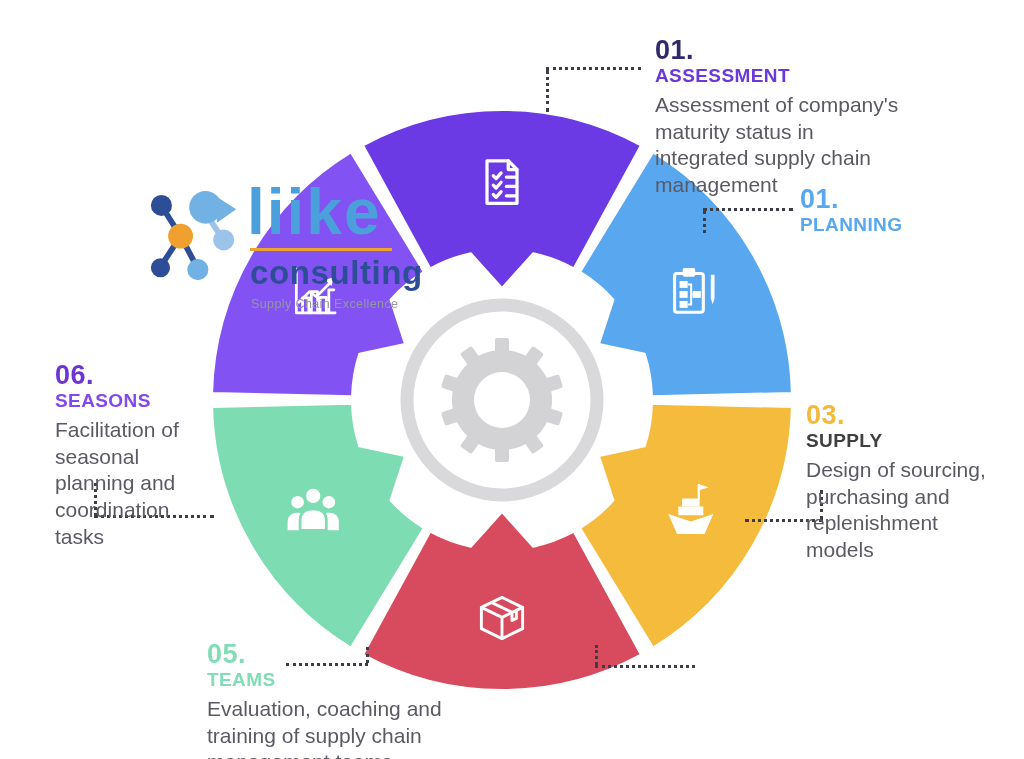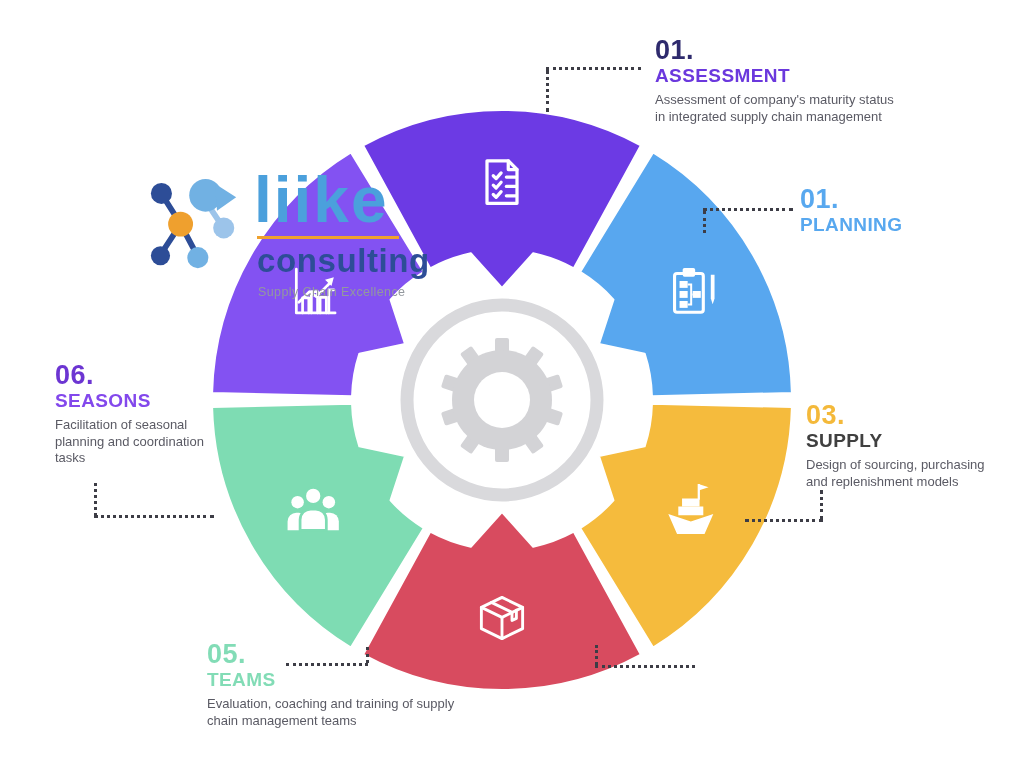--- a/index.html
+++ b/index.html
@@ -4,29 +4,29 @@
 <style>
   html,body{margin:0;padding:0;background:#fff;}
   body{width:1024px;height:759px;overflow:hidden;font-family:"Liberation Sans",sans-serif;}
   #canvas{position:relative;width:1024px;height:759px;background:#fff;}
   #wheel{position:absolute;left:0;top:0;width:1024px;height:759px;}
 
   
   .label{position:absolute;}
   .label .num{font-weight:800;font-size:27px;line-height:1.05;letter-spacing:.5px;}
   .label .ttl{font-weight:800;font-size:19px;line-height:1.2;letter-spacing:.4px;margin-top:1px;}
-  .label .desc{font-size:13px;line-height:1.27;color:#5a5a64;margin-top:4px;}
+  .label .desc{font-size:21px;line-height:1.27;color:#5a5a64;margin-top:4px;}
 
   
   .conn{position:absolute;}
   .conn.h{border-top:3.2px dotted #3d3d46;height:0;}
   .conn.v{border-left:3.2px dotted #3d3d46;width:0;}
 
   
-  .logo{position:absolute;left:148px;top:170px;display:flex;gap:14px;}
+  .logo{position:absolute;left:148px;top:182px;display:flex;gap:7px;}
   .logo-mark{width:92px;height:112px;flex:0 0 auto;}
   .logo-name{font-size:64px;font-weight:700;line-height:.95;letter-spacing:2px;}
   .logo-underline{height:3.5px;width:142px;margin:5px 0 3px 3px;}
   .logo-sub{font-size:33px;font-weight:700;letter-spacing:.6px;margin-left:3px;}
   .logo-tagline{font-size:12.5px;letter-spacing:.4px;margin:5px 0 0 4px;}
 </style>
 </head>
 <body>
 
 <div id="canvas">

